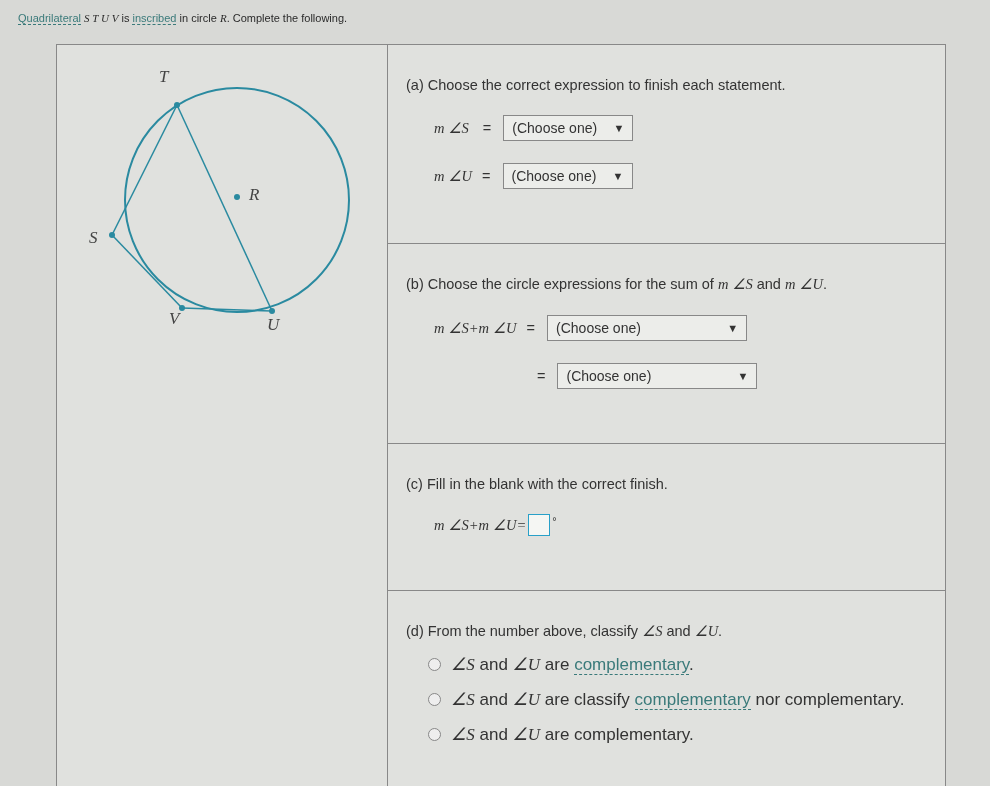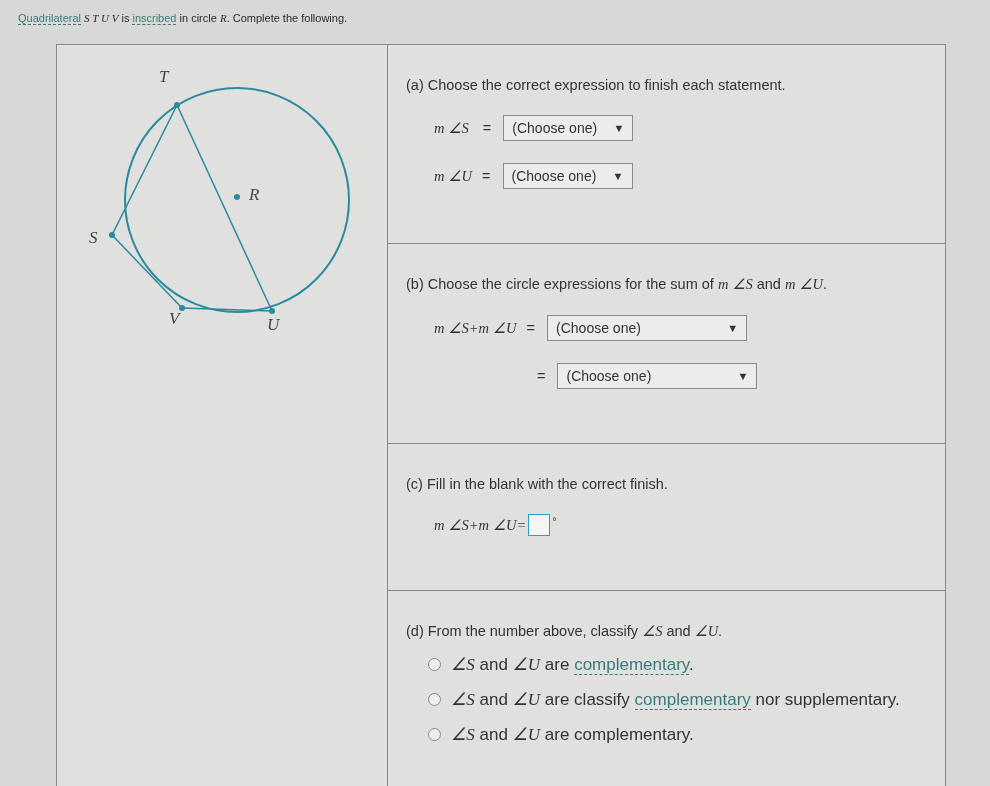--- a/index.html
+++ b/index.html
@@ -176,21 +176,21 @@
       </div>
       <div class="radio-row">
         <span class="radio"></span>
         <span>
           <span class="mth angle">∠</span><span class="mth">S</span><span> and </span><span class="mth angle">∠</span><span class="mth">U</span><span> are </span><span class="dashed-term">complementary</span><span>.</span>
         </span>
       </div>
       <div class="radio-row">
         <span class="radio"></span>
         <span>
-          <span class="mth angle">∠</span><span class="mth">S</span><span> and </span><span class="mth angle">∠</span><span class="mth">U</span><span> are classify </span><span class="dashed-term">complementary</span><span> nor supplementary.</span>
+          <span class="mth angle">∠</span><span class="mth">S</span><span> and </span><span class="mth angle">∠</span><span class="mth">U</span><span> are classify </span><span class="dashed-term">complementary</span><span> nor complementary.</span>
         </span>
       </div>
       <div class="radio-row">
         <span class="radio"></span>
         <span>
           <span class="mth angle">∠</span><span class="mth">S</span><span> and </span><span class="mth angle">∠</span><span class="mth">U</span><span> are complementary.</span>
         </span>
       </div>
     </td>
   </tr>

